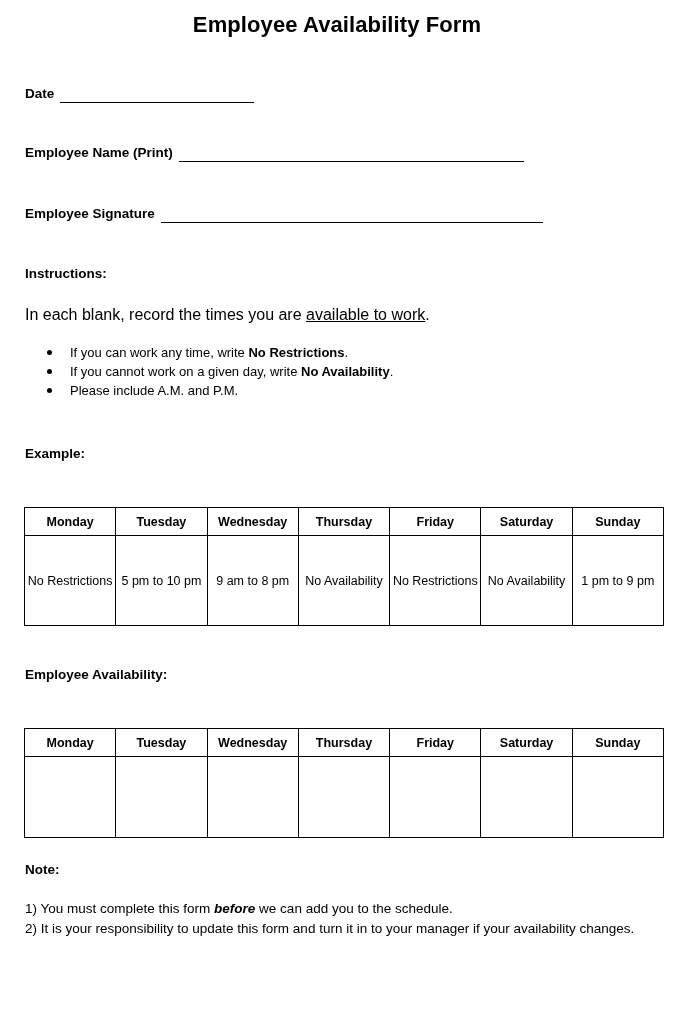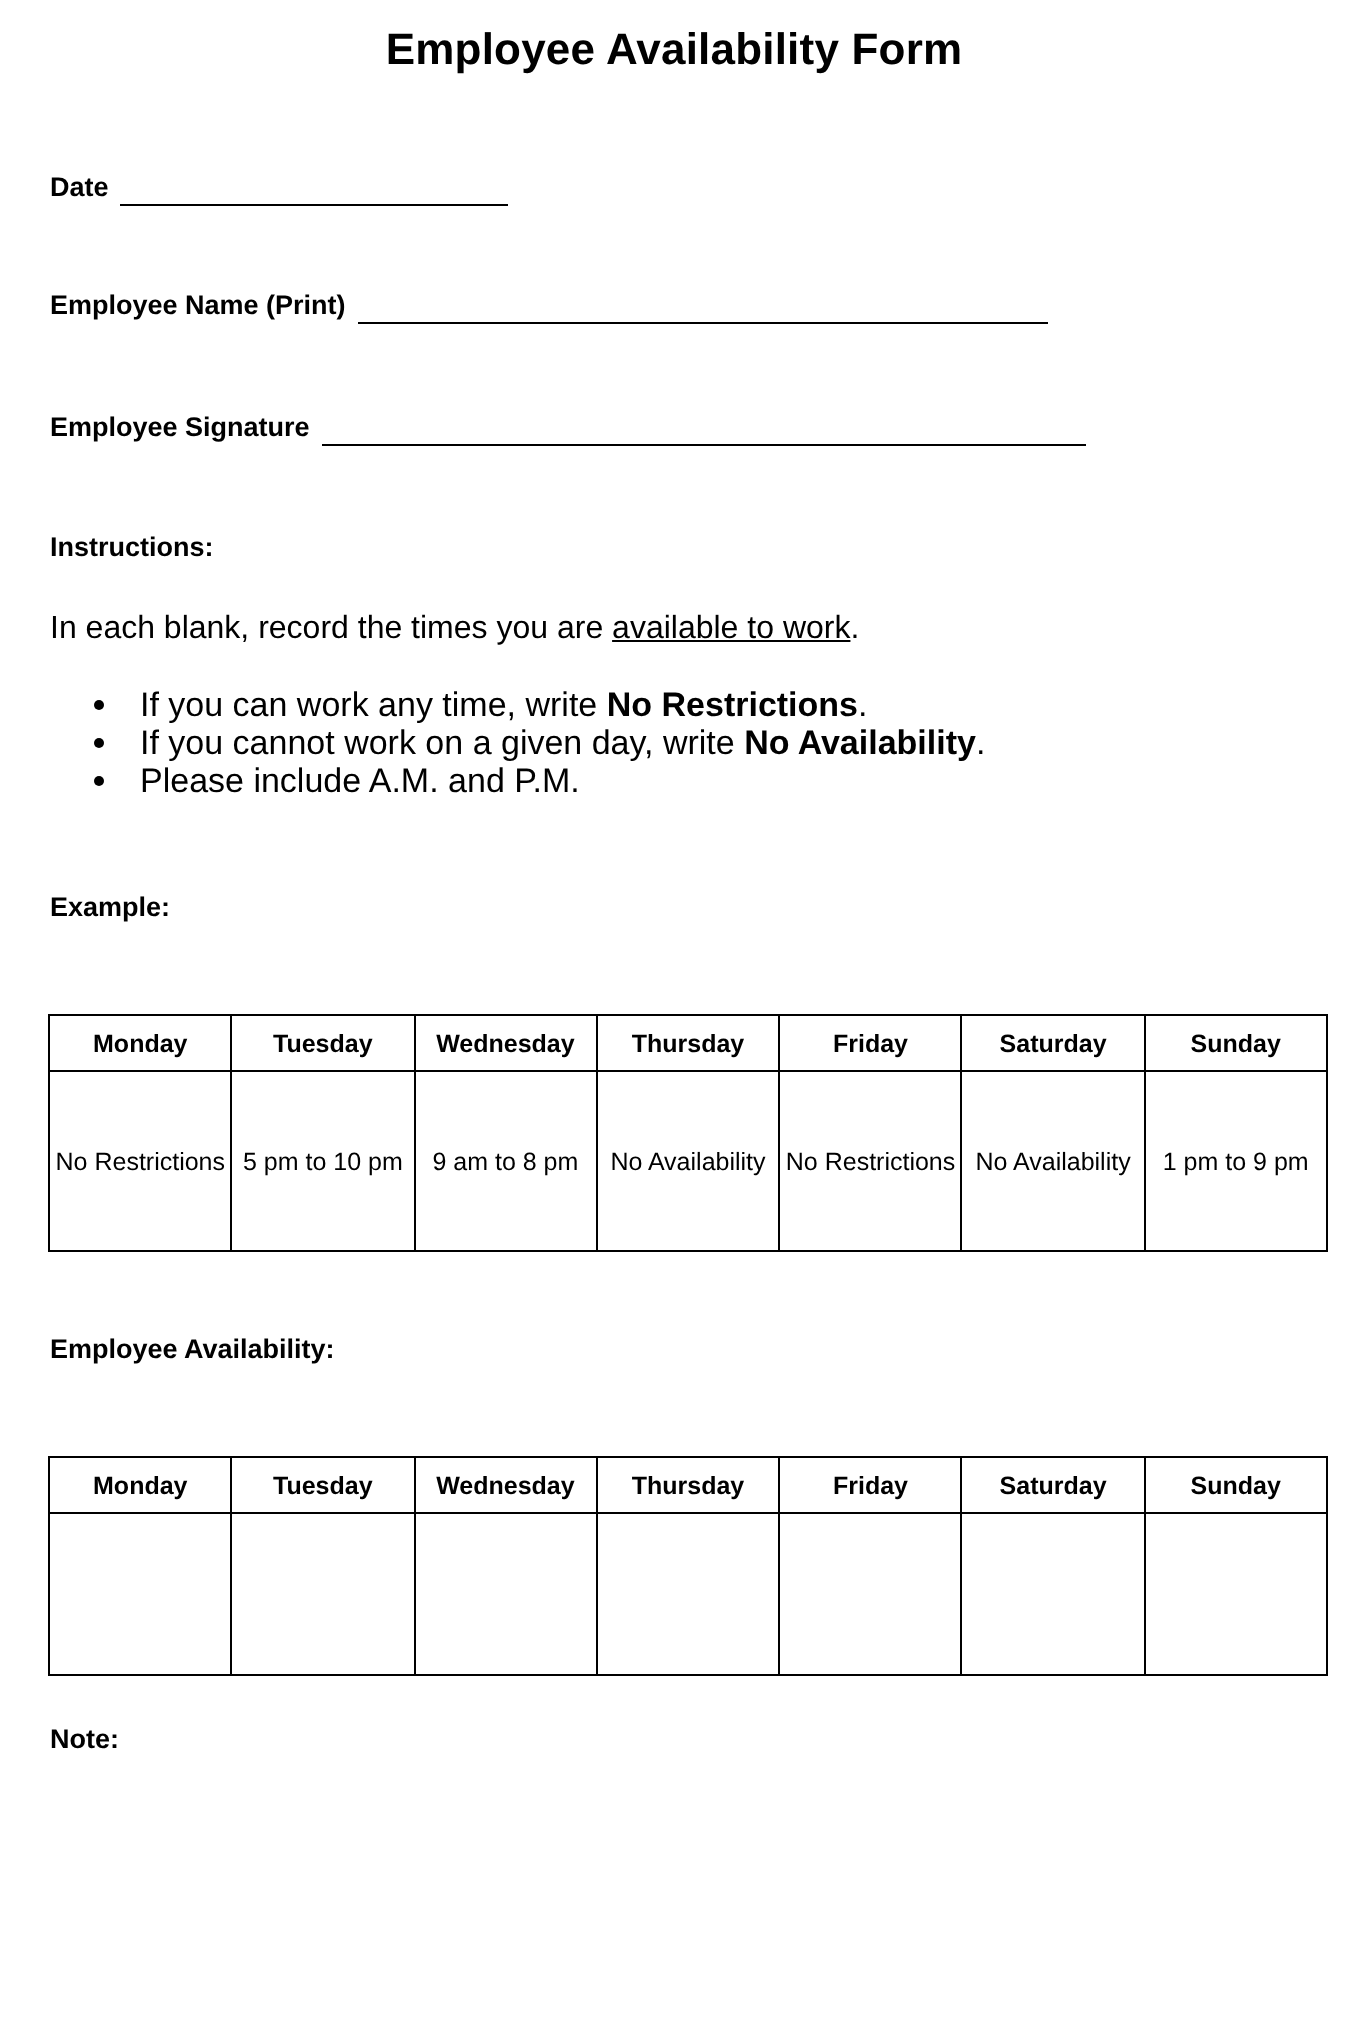--- a/index.html
+++ b/index.html
@@ -94,21 +94,21 @@
     position: absolute;
     top: 343px;
     left: 45px;
     margin: 0;
     padding: 0;
     list-style: none;
   }
   .bullet-list li {
     position: relative;
     padding-left: 25px;
-    font-size: 17px;
+    font-size: 13px;
     line-height: 19px;
     white-space: nowrap;
   }
   .bullet-dot {
     position: absolute;
     left: 2px;
     top: 7px;
     width: 5px;
     height: 5px;
     border-radius: 50%;
@@ -279,15 +279,17 @@
         <td>
             <span class="cell-text"></span>
           </td>
       </tr>
     </tbody>
   </table>
 
   <div class="section-heading" id="heading-note">Note:</div>
 
   <div class="note-block">
+    <p class="note-item"><span>1) You must complete this form </span><span class="note-em">before</span><span> we can add you to the schedule.</span></p>
+    <p class="note-item"><span>2) It is your responsibility to update this form and turn it in to your manager if your availability changes.</span></p>
   </div>
 
 </div>
 
 </body></html>

